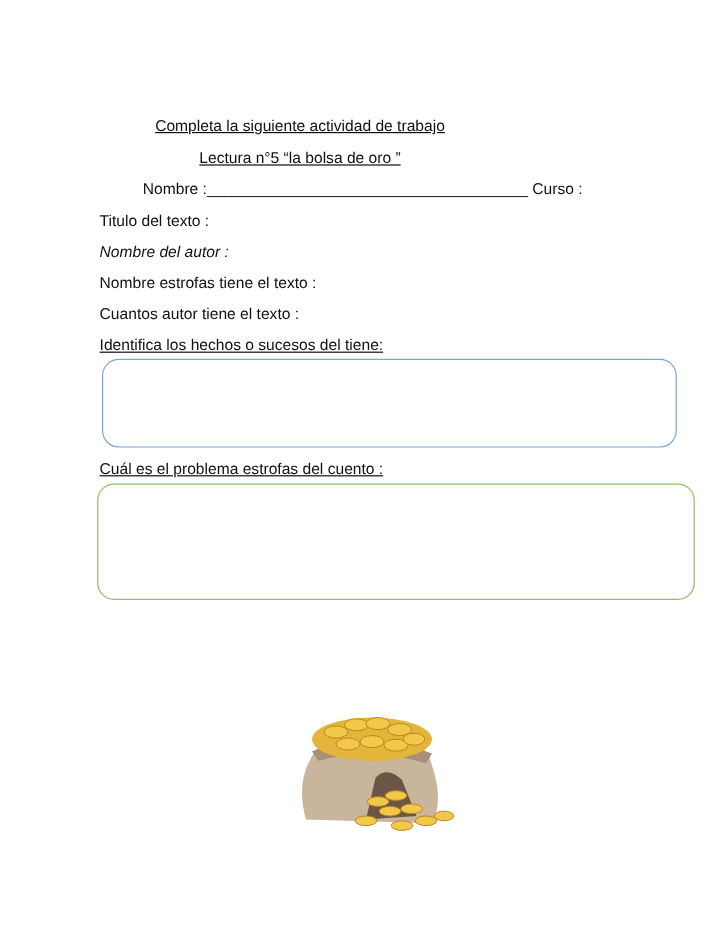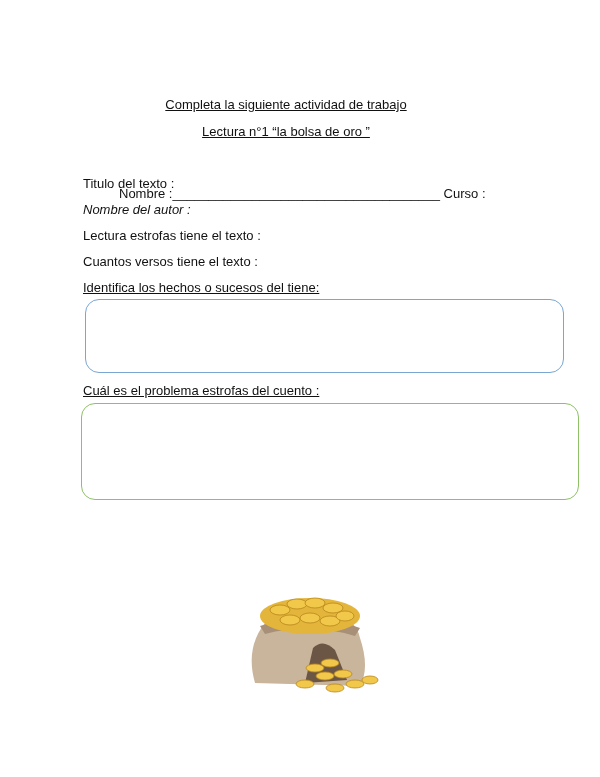--- a/index.html
+++ b/index.html
@@ -1,39 +1,39 @@
 <!DOCTYPE html>
 <html><head>
 <meta charset="utf-8">
 <style>
   html, body { margin:0; padding:0; background:#ffffff; }
   body { width:600px; height:777px; position:relative; overflow:hidden;
          font-family:"Liberation Sans", sans-serif; color:#111; font-size:13px; }
   .abs { position:absolute; white-space:nowrap; }
   .u { text-decoration:underline; }
-  .center { left:0; width:500px; text-align:center;margin-left:36px; }
+  .center { left:0; width:500px; text-align:center; }
   .box { position:absolute; border-radius:14px; background:#fff; }
   .blue { border:1.3px solid #7aa6d2; }
   .green { border:1.3px solid #8fbf66; }
 </style>
 </head>
 <body>
 
 <div class="abs center u" style="top:97px;">Completa la siguiente actividad de trabajo</div>
-<div class="abs center u" style="top:124px;">Lectura n°1 “la bolsa de oro   ”</div>
+<div class="abs center u" style="top:124px;">Lectura n°5 “la bolsa de oro   ”</div>
 
-<div class="abs" style="top:150px; left:119px;margin-top:36px;">
+<div class="abs" style="top:150px; left:119px;">
   <span>Nombre :</span><span>_____________________________________</span>
   <span>Curso :</span>
 </div>
 
 <div class="abs" style="top:176px; left:83px;">Titulo del texto :</div>
 <div class="abs" style="top:202px; left:83px;font-style:italic;">Nombre del autor :</div>
-<div class="abs" style="top:228px; left:83px;">Lectura estrofas tiene el texto  :</div>
-<div class="abs" style="top:254px; left:83px;">Cuantos versos tiene el texto :</div>
+<div class="abs" style="top:228px; left:83px;">Nombre estrofas tiene el texto  :</div>
+<div class="abs" style="top:254px; left:83px;">Cuantos autor tiene el texto :</div>
 <div class="abs u" style="top:280px; left:83px;">Identifica los hechos o sucesos del tiene:</div>
 
 <div class="box blue" style="left:85px; top:299px; width:477px; height:72px;"></div>
 
 <div class="abs u" style="top:383px; left:83px;">Cuál es el problema estrofas del cuento :</div>
 
 <div class="box green" style="left:81px; top:403px; width:496px; height:95px;"></div>
 
 <svg class="abs" style="left:235px; top:588px;" width="150" height="110" viewBox="0 0 150 110">
   <path d="M20 95 Q10 60 30 35 Q40 25 55 28 L95 26 Q120 28 125 50 Q135 80 125 98 Z" fill="#c9b49c"></path>

